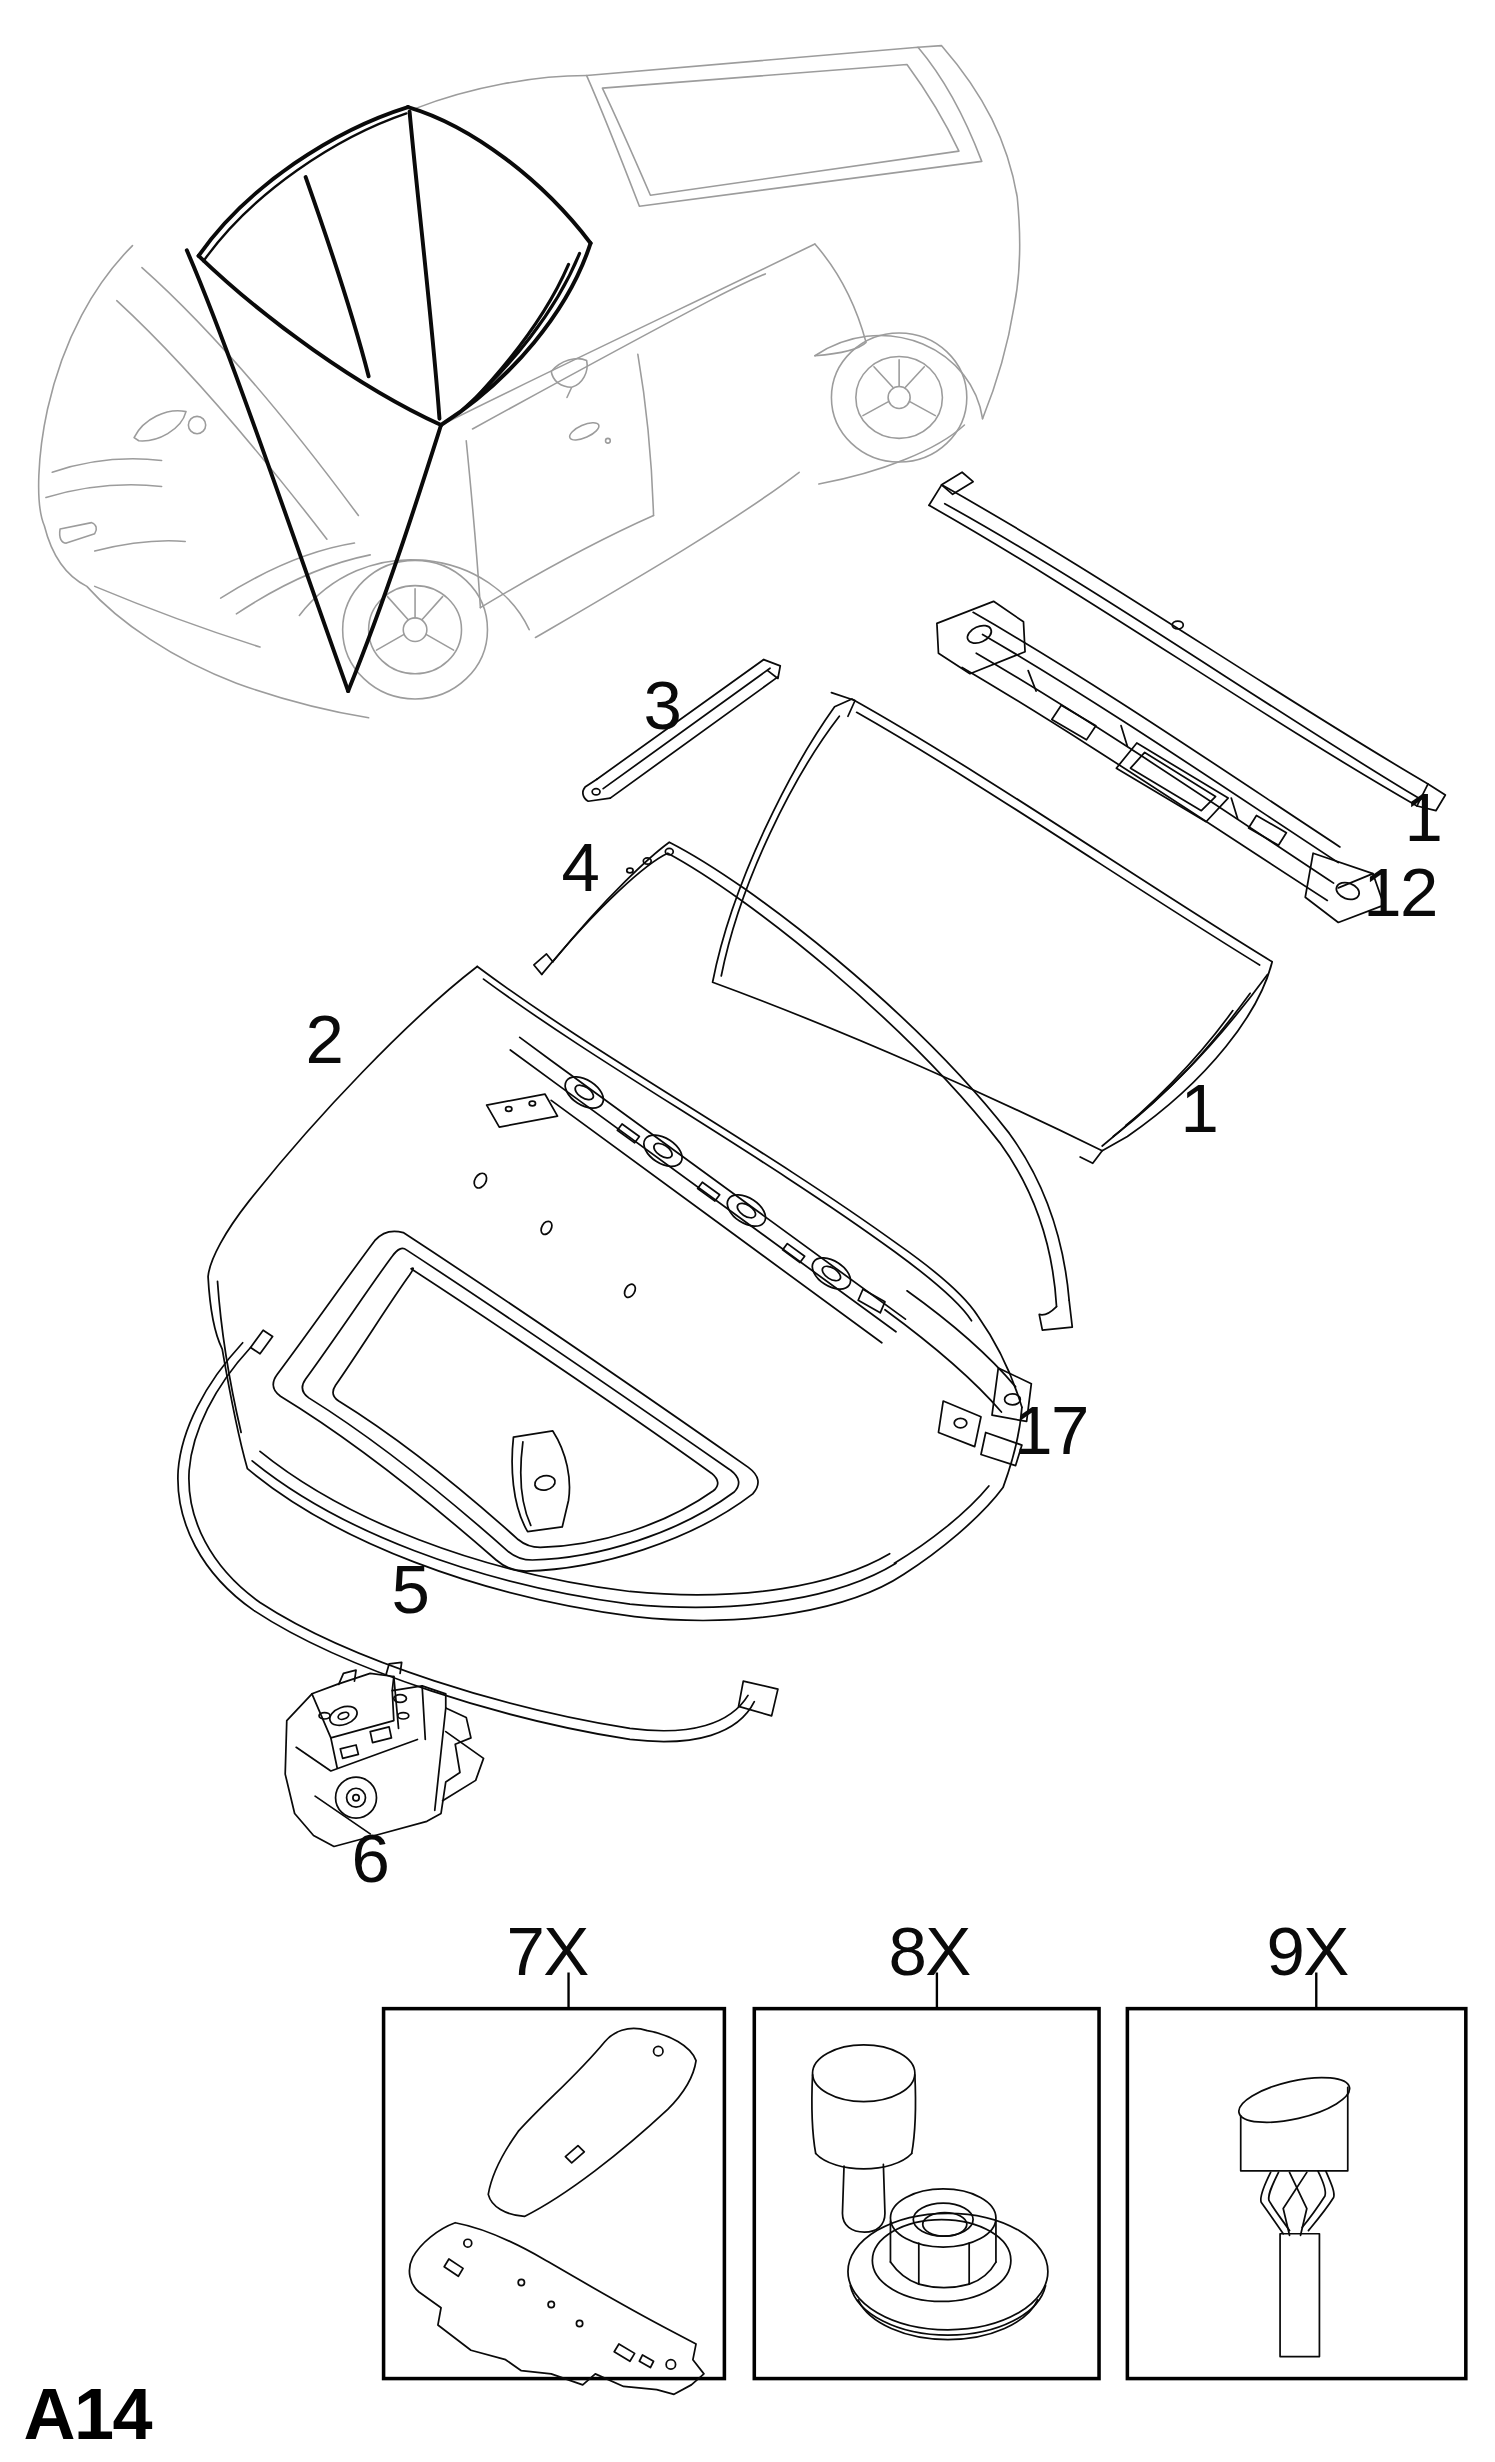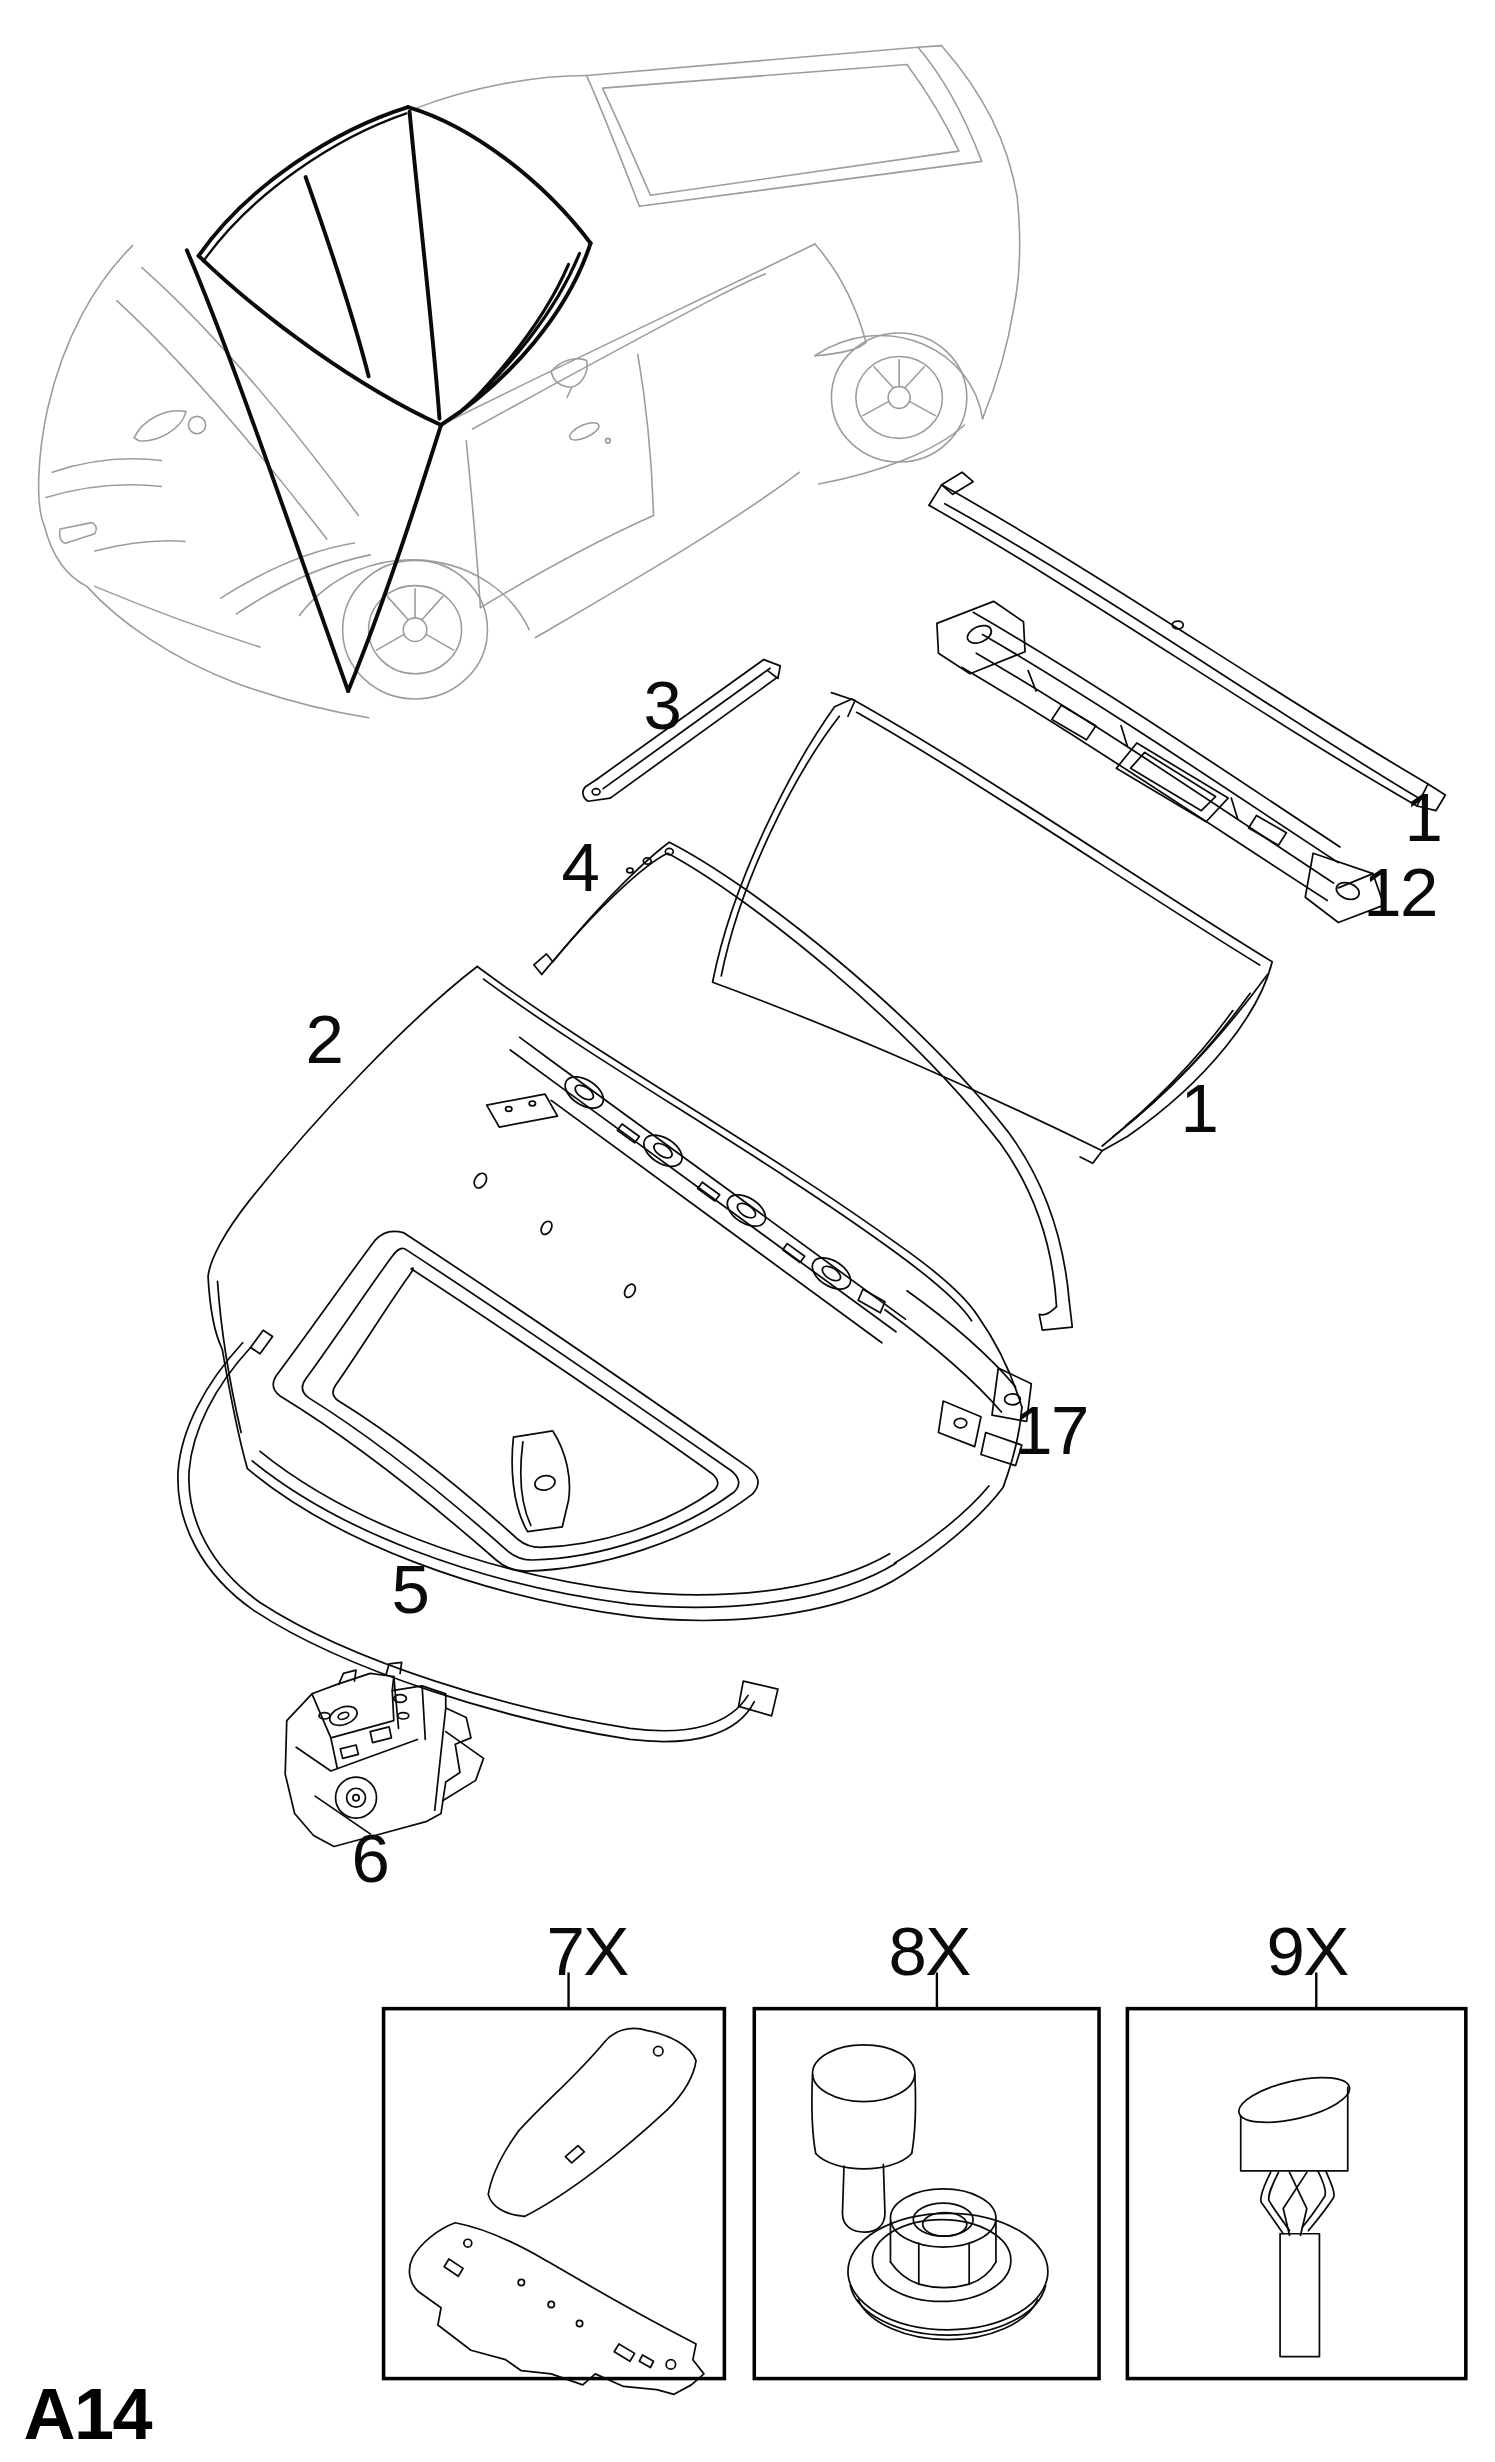--- a/index.html
+++ b/index.html
@@ -293,20 +293,20 @@
 <div class="lbl" style="left:1199px;top:1108px">1</div>
 <div class="lbl" style="left:324px;top:1039px">2</div>
 <div class="lbl" style="left:662px;top:705px">3</div>
 <div class="lbl" style="left:580px;top:867px">4</div>
 <div class="lbl" style="left:410px;top:1589px">5</div>
 <div class="lbl" style="left:370px;top:1858px">6</div>
 <div class="lbl" style="left:1051px;top:1430px">17</div>
 <div class="lbl" style="left:1423px;top:817px">1</div>
 <div class="lbl" style="left:1400px;top:892px">12</div>
 
-<div class="lbl" style="left:587px;top:1951px">7X</div>
+<div class="lbl" style="left:547px;top:1951px">7X</div>
 <div class="lbl" style="left:929px;top:1951px">8X</div>
 <div class="lbl" style="left:1307px;top:1951px">9X</div>
 
 <div class="page-code">A14</div>
 
 </div>
 
 
 </body></html>

